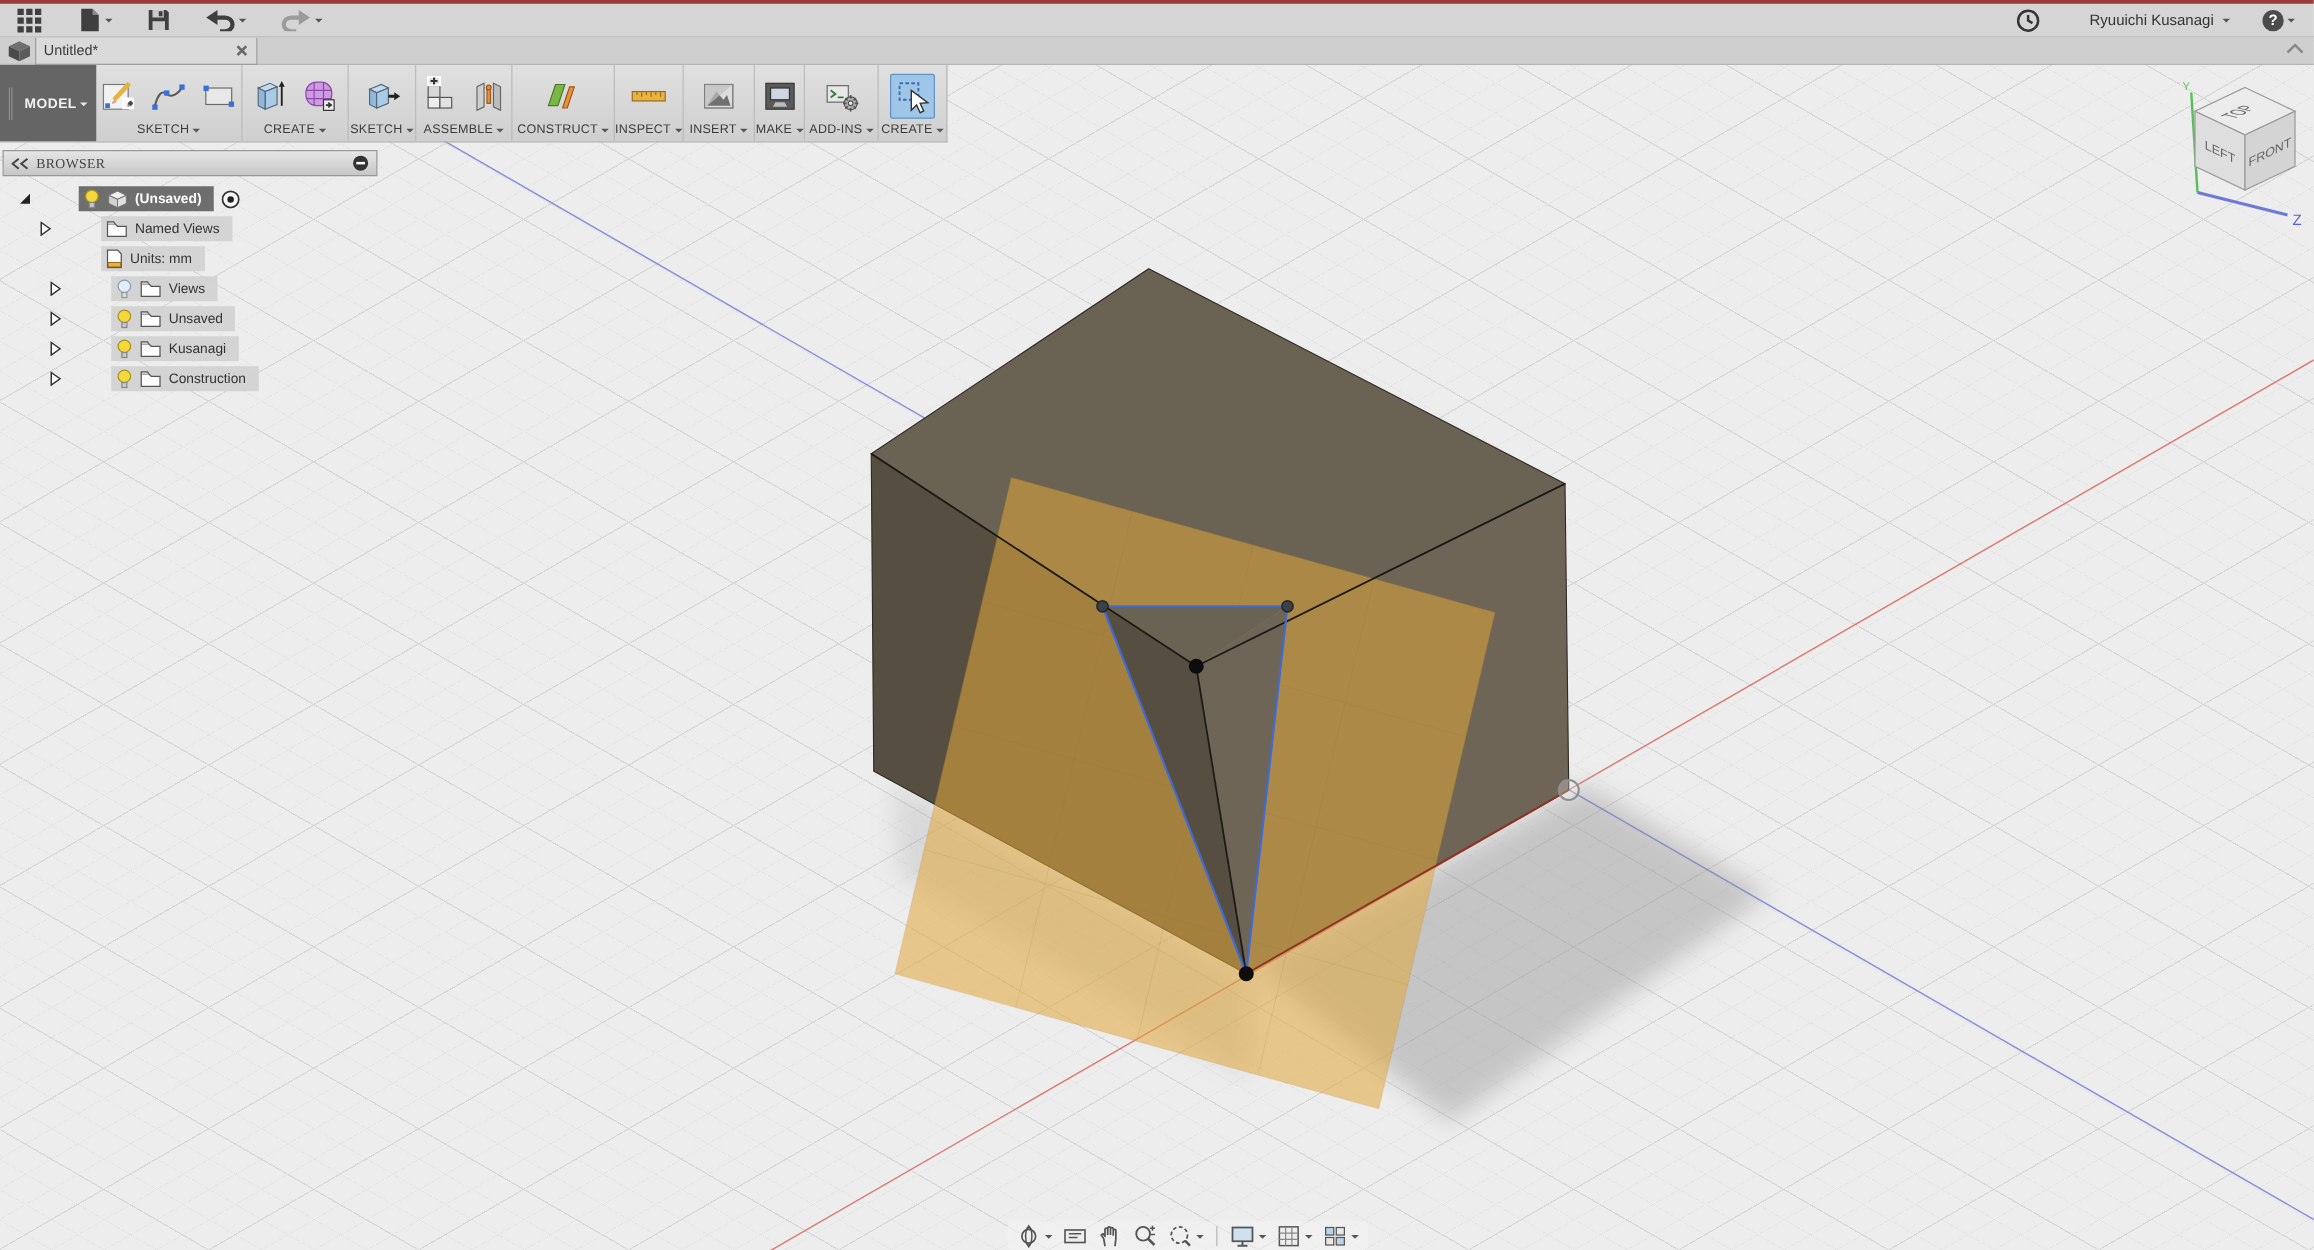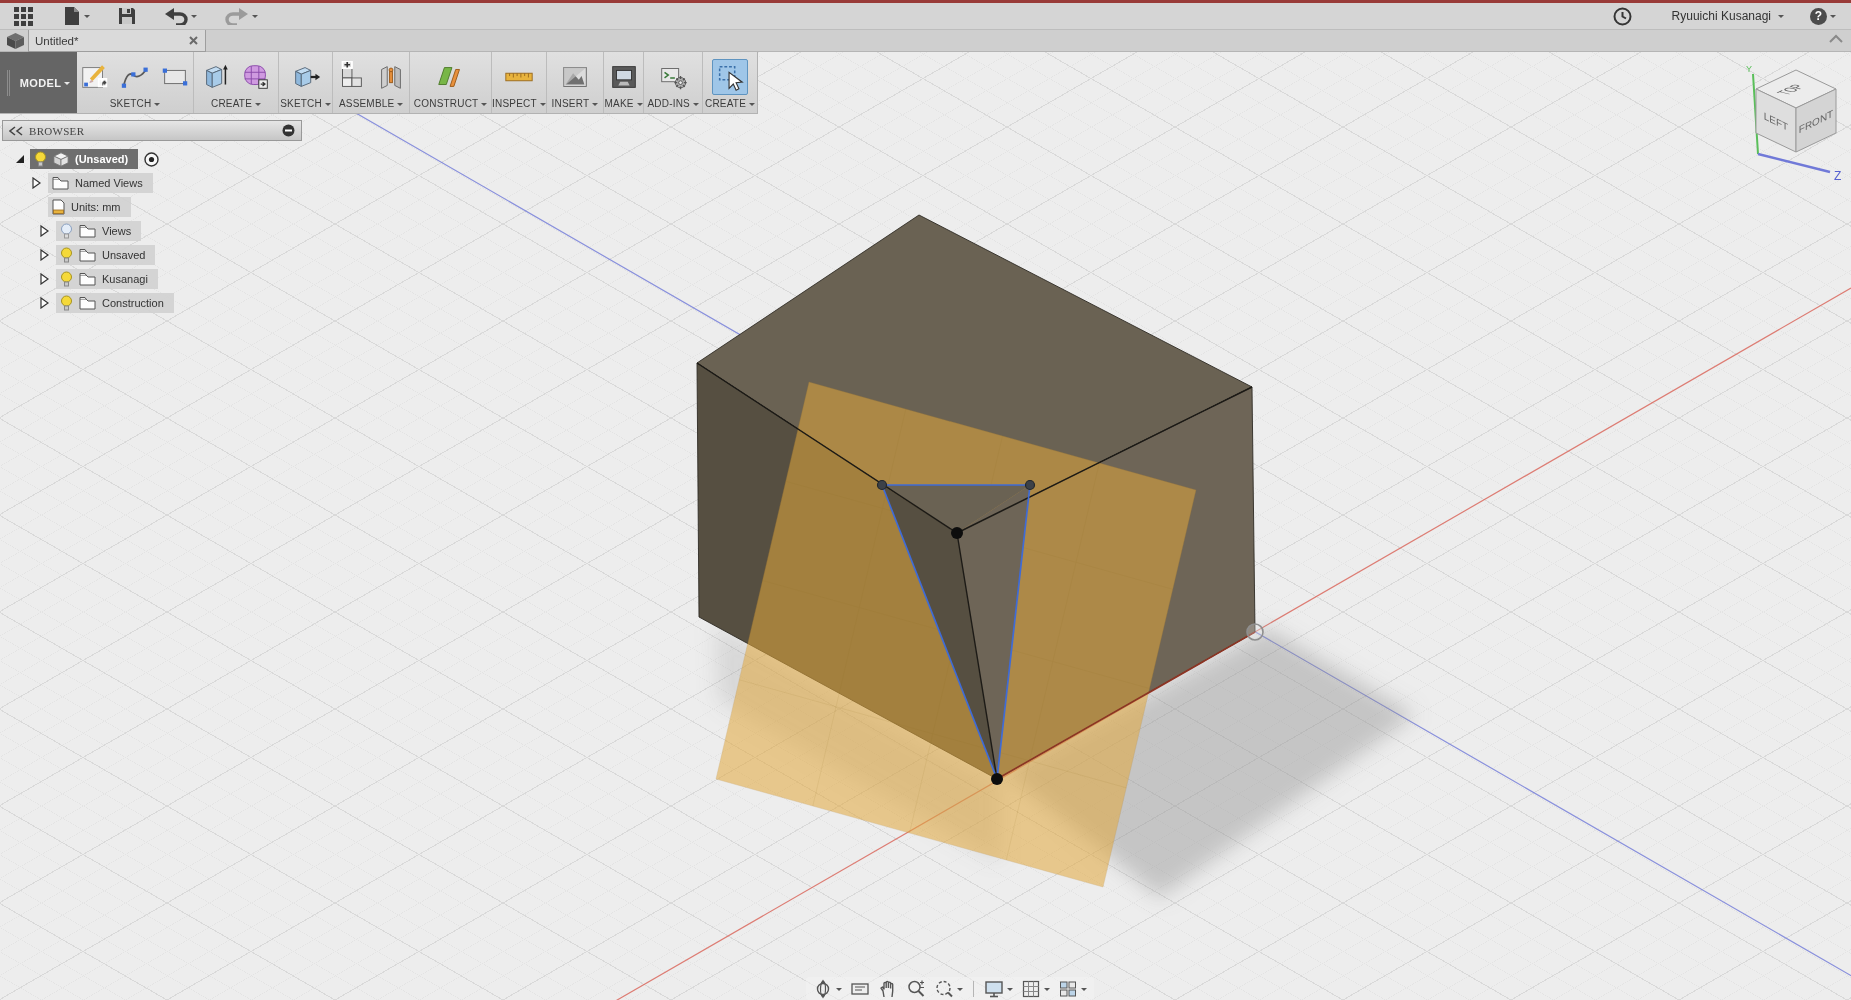--- a/index.html
+++ b/index.html
@@ -64,21 +64,21 @@
     border:1px solid #5f94c0; border-radius:2px; }
 
   
   #browser { position:absolute; left:2px; top:120px; width:306px; z-index:30; font-size:11px; }
   #browser-header { height:21px; background:linear-gradient(#e6e6e6,#c6c6c6);
     border:1px solid #999; display:flex; align-items:center; padding:0 6px; width:300px; }
   #browser-header .title { color:#444; font-size:11px; letter-spacing:.3px; margin-left:6px; flex:1;font-family:Liberation Serif, serif; }
   .tree { margin-top:8px; }
   .tree-row { height:20px; margin-bottom:4px; display:flex; align-items:center; }
   .row-chip { display:flex; align-items:center; gap:6px;
-    background:rgba(208,208,208,.88); padding:2px 10px 2px 4px; height:20px; }
+    background:rgba(208,208,208,.88); padding:2px 10px 2px 4px; height:20px;margin-left:33px; }
   .row-chip.selected { background:#6e6e6e; }
   .row-chip .lbl { color:#333; }
   .row-chip.selected .lbl { color:#fff; font-weight:bold; }
   .radio-wrap { margin-left:6px; }
 
   
   #viewcube { position:absolute; left:1738px; top:58px; z-index:20; }
 
   
   #navbar { position:absolute; left:806px; top:977px; height:23px; z-index:35;

